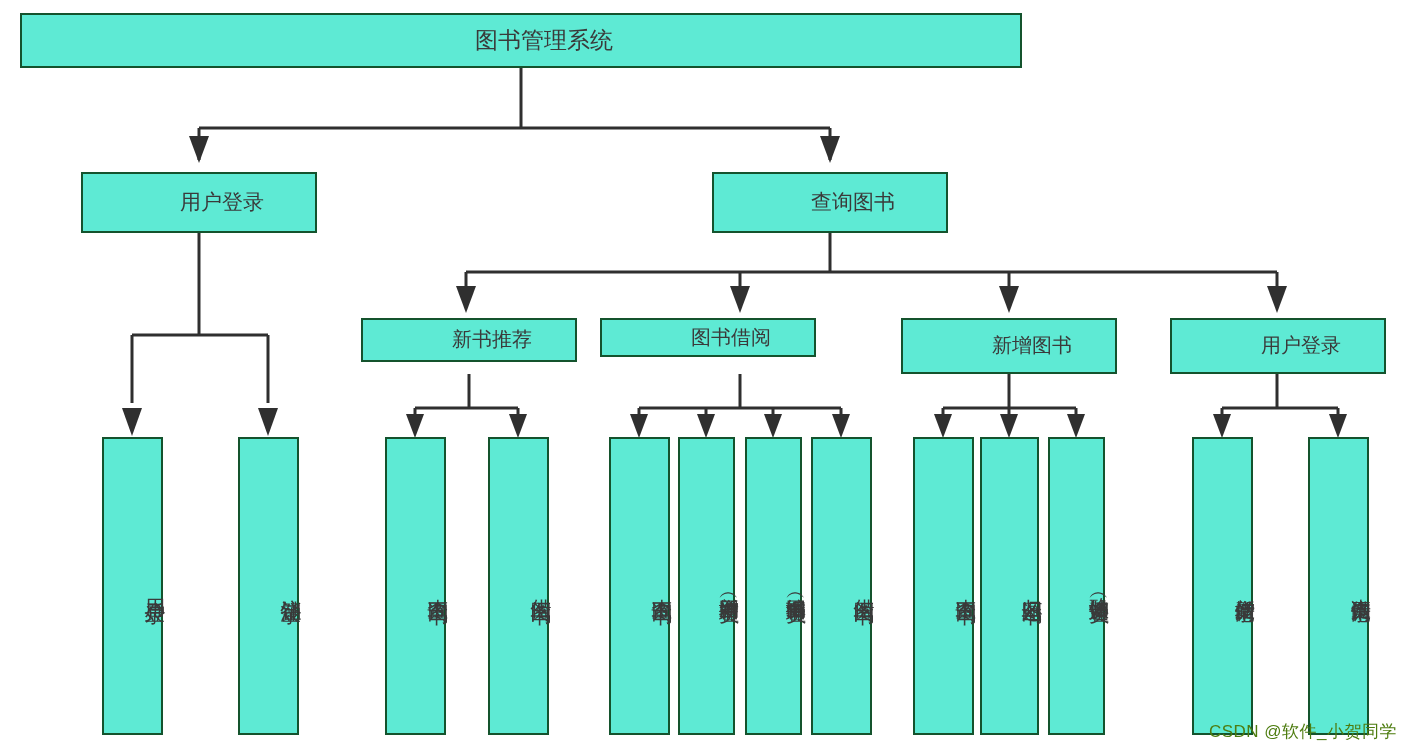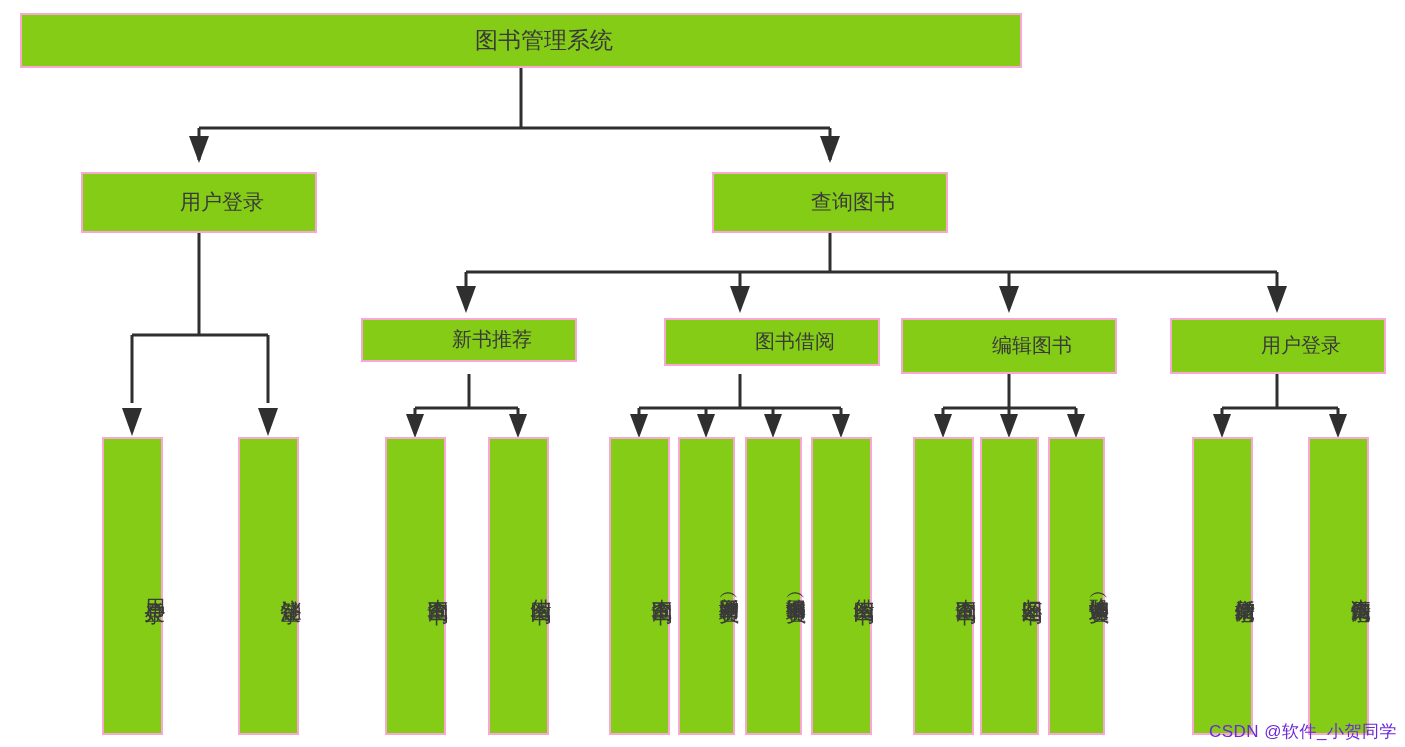--- a/index.html
+++ b/index.html
@@ -21,22 +21,22 @@
     position: absolute;
     left: 0;
     top: 0;
     width: 1405px;
     height: 747px;
     pointer-events: none;
   }
   .node {
     position: absolute;
     box-sizing: border-box;
-    background: #84cc16;
-    border: 2px solid #f9a8d4;
+    background: #5eead4;
+    border: 2px solid #14532d;
     display: flex;
     align-items: center;
     justify-content: center;
     color: #3a3a3a;
     padding-left: 46px;
   }
   .node .label {
     display: block;
     text-align: center;
     line-height: 1.08;
@@ -60,21 +60,21 @@
   }
   .node.leaf.tall .label {
     font-size: 20px;
     letter-spacing: 1px;
   }
   .watermark {
     position: absolute;
     right: 8px;
     bottom: 4px;
     font-size: 17px;
-    color: #6d28d9;
+    color: #4d7c0f;
     white-space: nowrap;
     letter-spacing: 0.5px;
   }
 </style>
 </head>
 <body>
 
 <div id="stage">
 
   <svg id="wires" viewBox="0 0 1405 747" width="1405" height="747">
@@ -157,25 +157,25 @@
   <div class="node level2" style="left:81px; top:172px; width:236px; height:61px;">
     <span class="label">用户登录</span>
   </div>
   <div class="node level2" style="left:712px; top:172px; width:236px; height:61px;">
     <span class="label">查询图书</span>
   </div>
 
   <div class="node level3" style="left:361px; top:318px; width:216px; height:44px;">
     <span class="label">新书推荐</span>
   </div>
-  <div class="node level3" style="left:664px; top:318px; width:216px; height:48px;">
+  <div class="node level3" style="left:600px; top:318px; width:216px; height:39px;">
     <span class="label">图书借阅</span>
   </div>
   <div class="node level3" style="left:901px; top:318px; width:216px; height:56px;">
-    <span class="label">编辑图书</span>
+    <span class="label">新增图书</span>
   </div>
   <div class="node level3" style="left:1170px; top:318px; width:216px; height:56px;">
     <span class="label">用户登录</span>
   </div>
 
   <div class="node leaf" style="left:102px; top:437px; width:61px; height:298px;">
     <span class="label">用户登录</span>
   </div>
   <div class="node leaf" style="left:238px; top:437px; width:61px; height:298px;">
     <span class="label">注销登录</span>

